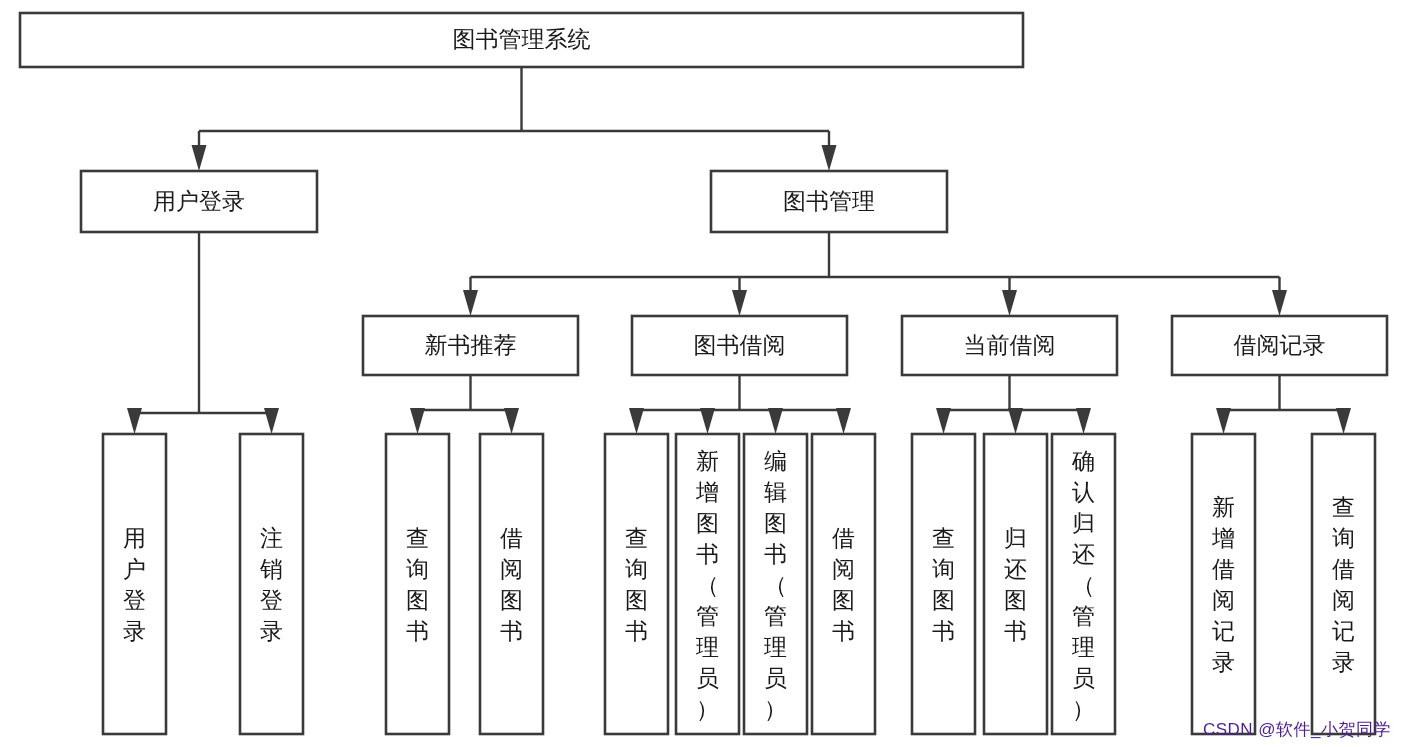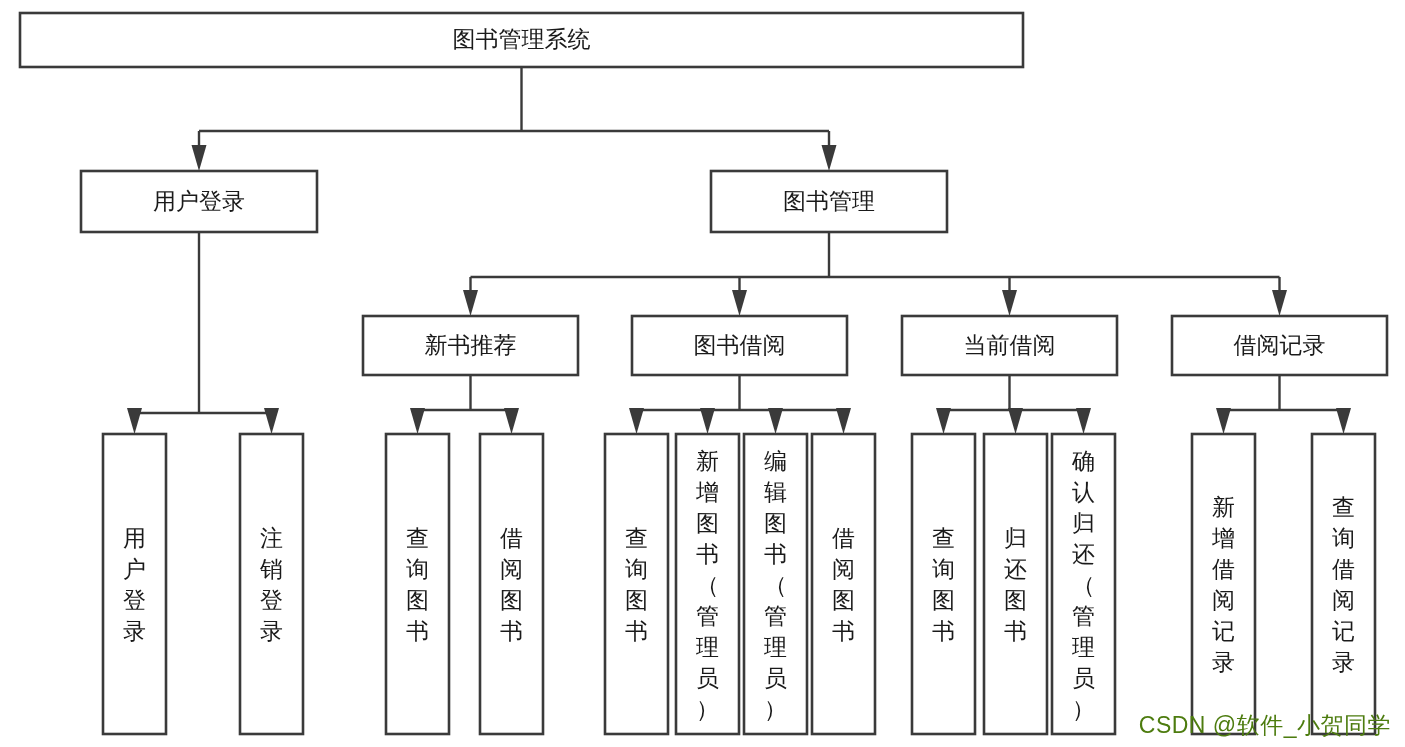--- a/index.html
+++ b/index.html
@@ -54,22 +54,22 @@
     font-family: "Liberation Sans", "DejaVu Sans", sans-serif;
     font-size: 23px;
     fill: #1a1a1a;
     text-anchor: middle;
   }
   .watermark {
     position: absolute;
     right: 14px;
     bottom: 6px;
     font-family: "Liberation Sans", "DejaVu Sans", sans-serif;
-    font-size: 23px;
-    color: #4d7c0f;
+    font-size: 17px;
+    color: #4c1d95;
     letter-spacing: 0.5px;
     white-space: nowrap;
     pointer-events: none;
   }
 </style>
 </head>
 <body>
 
 <div id="diagram-root">
   <svg class="flow" viewBox="0 0 1405 747" preserveAspectRatio="none">

